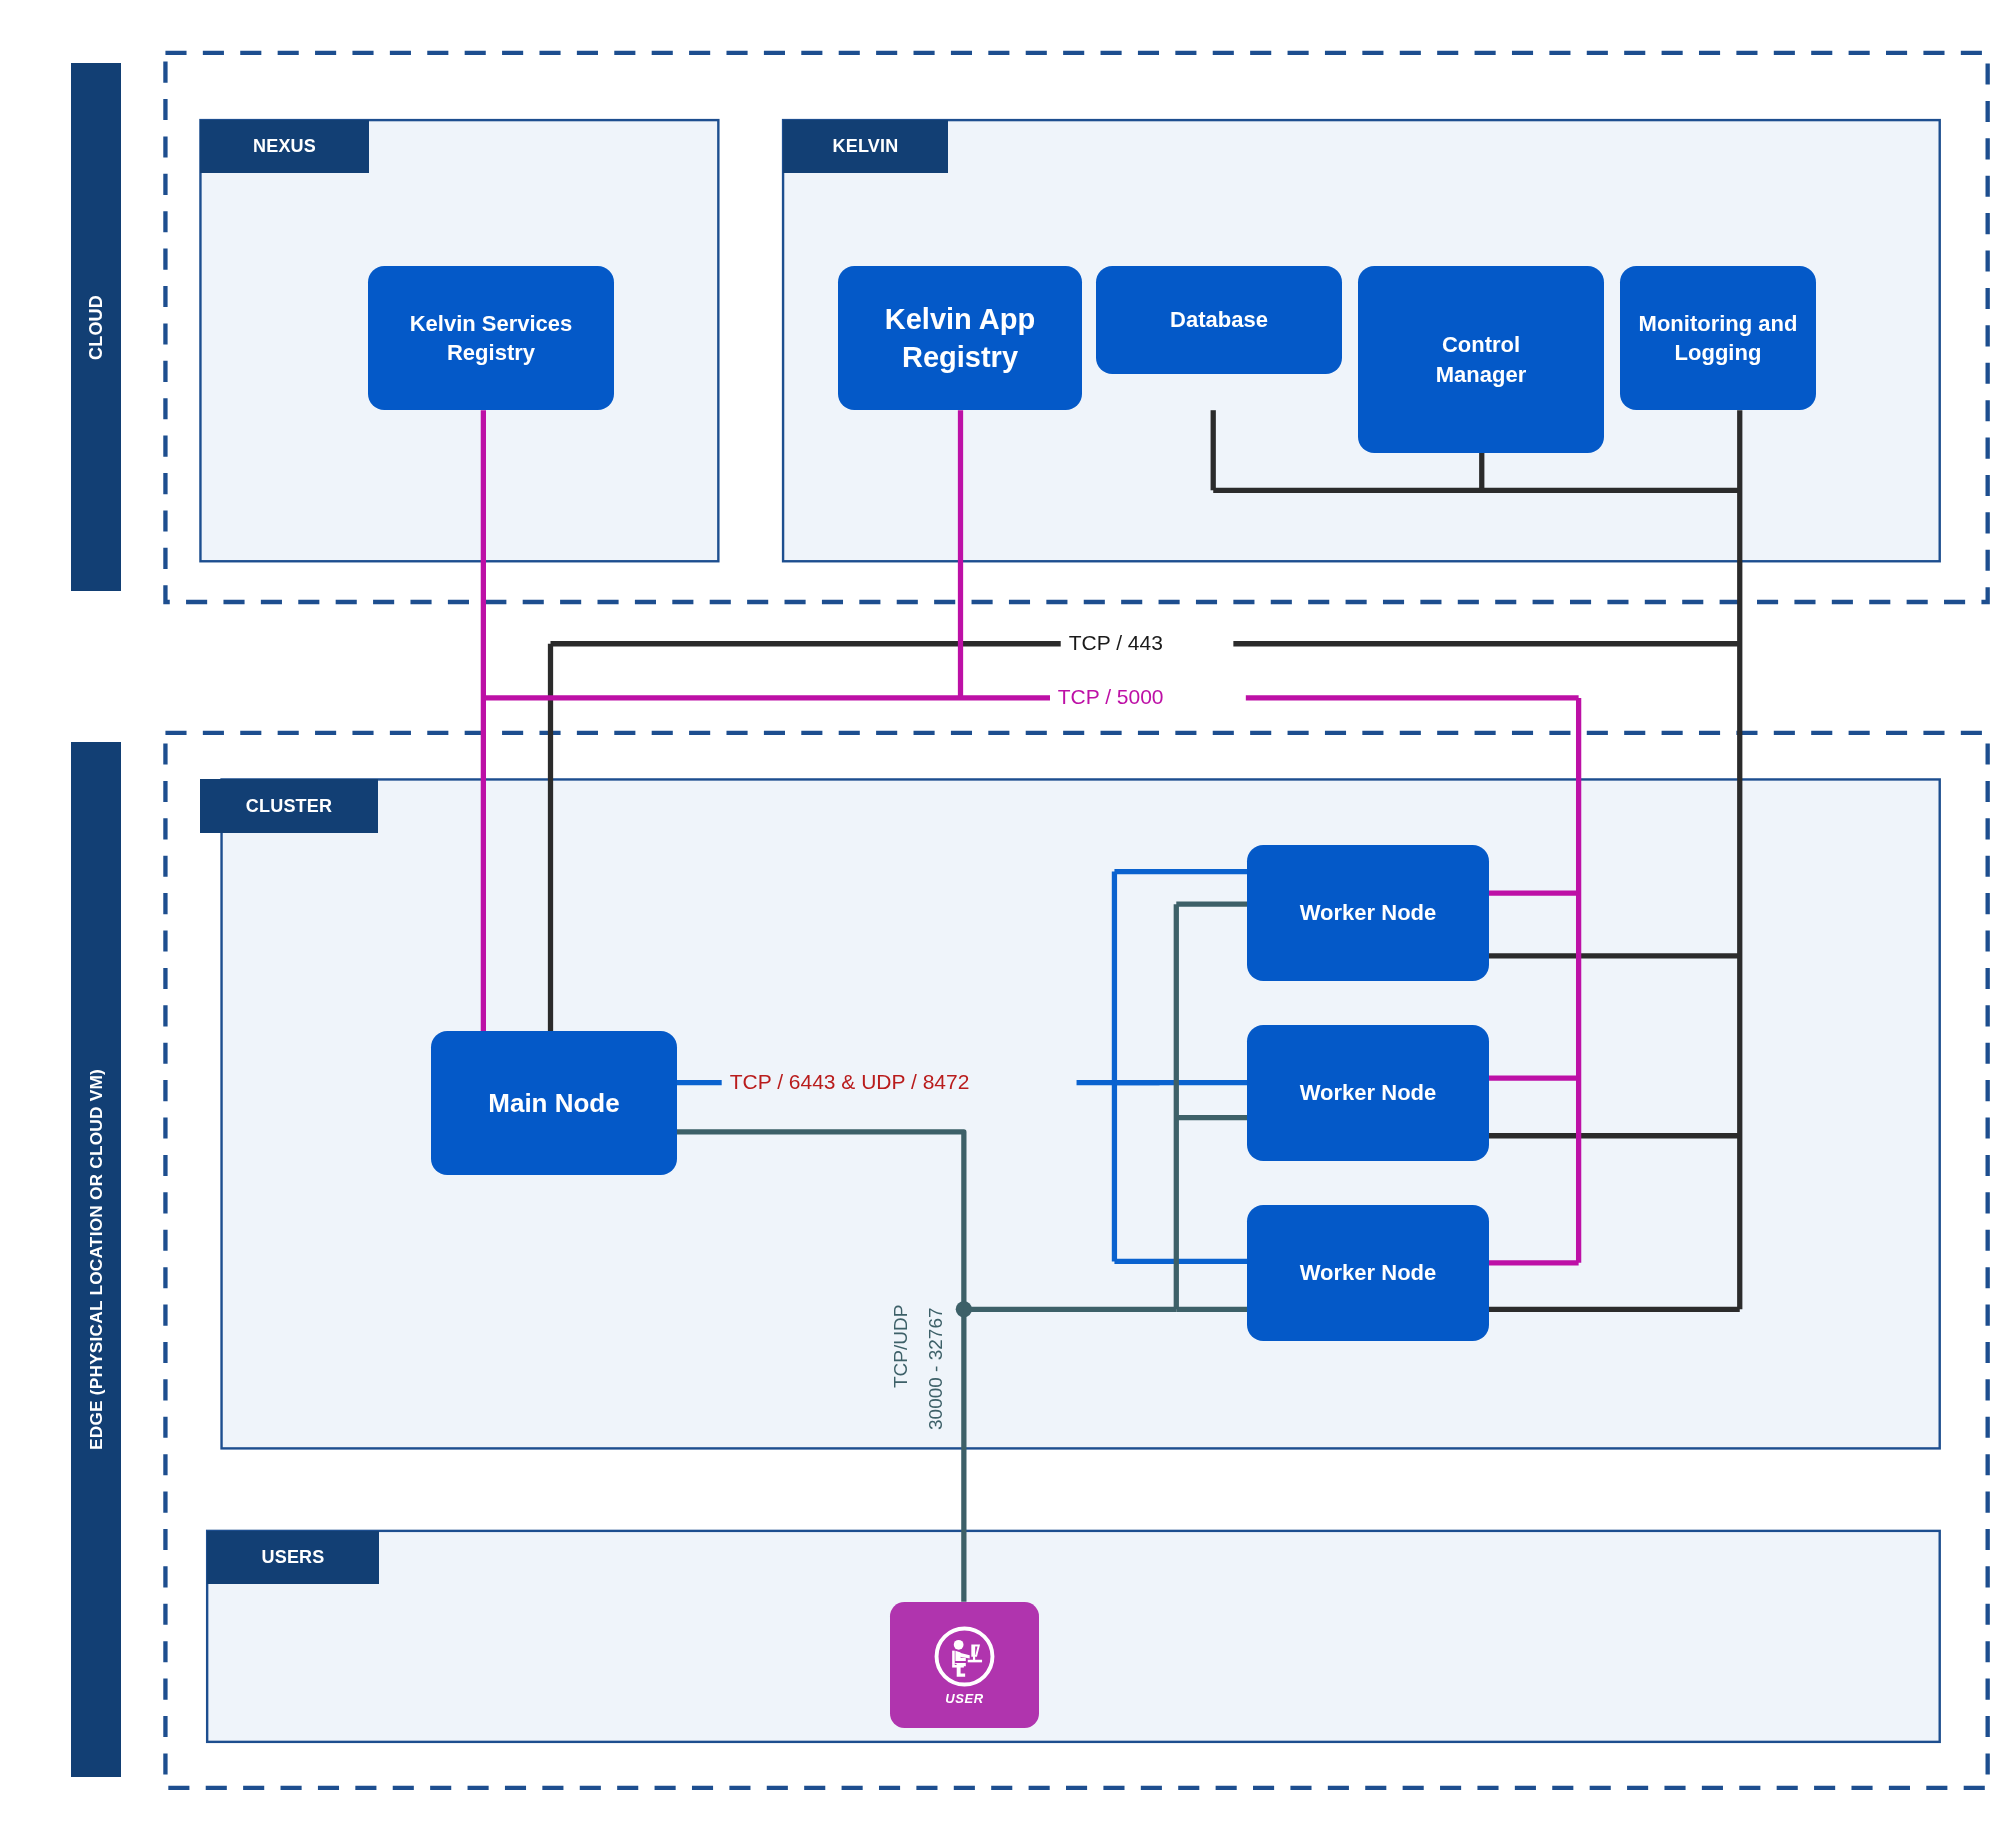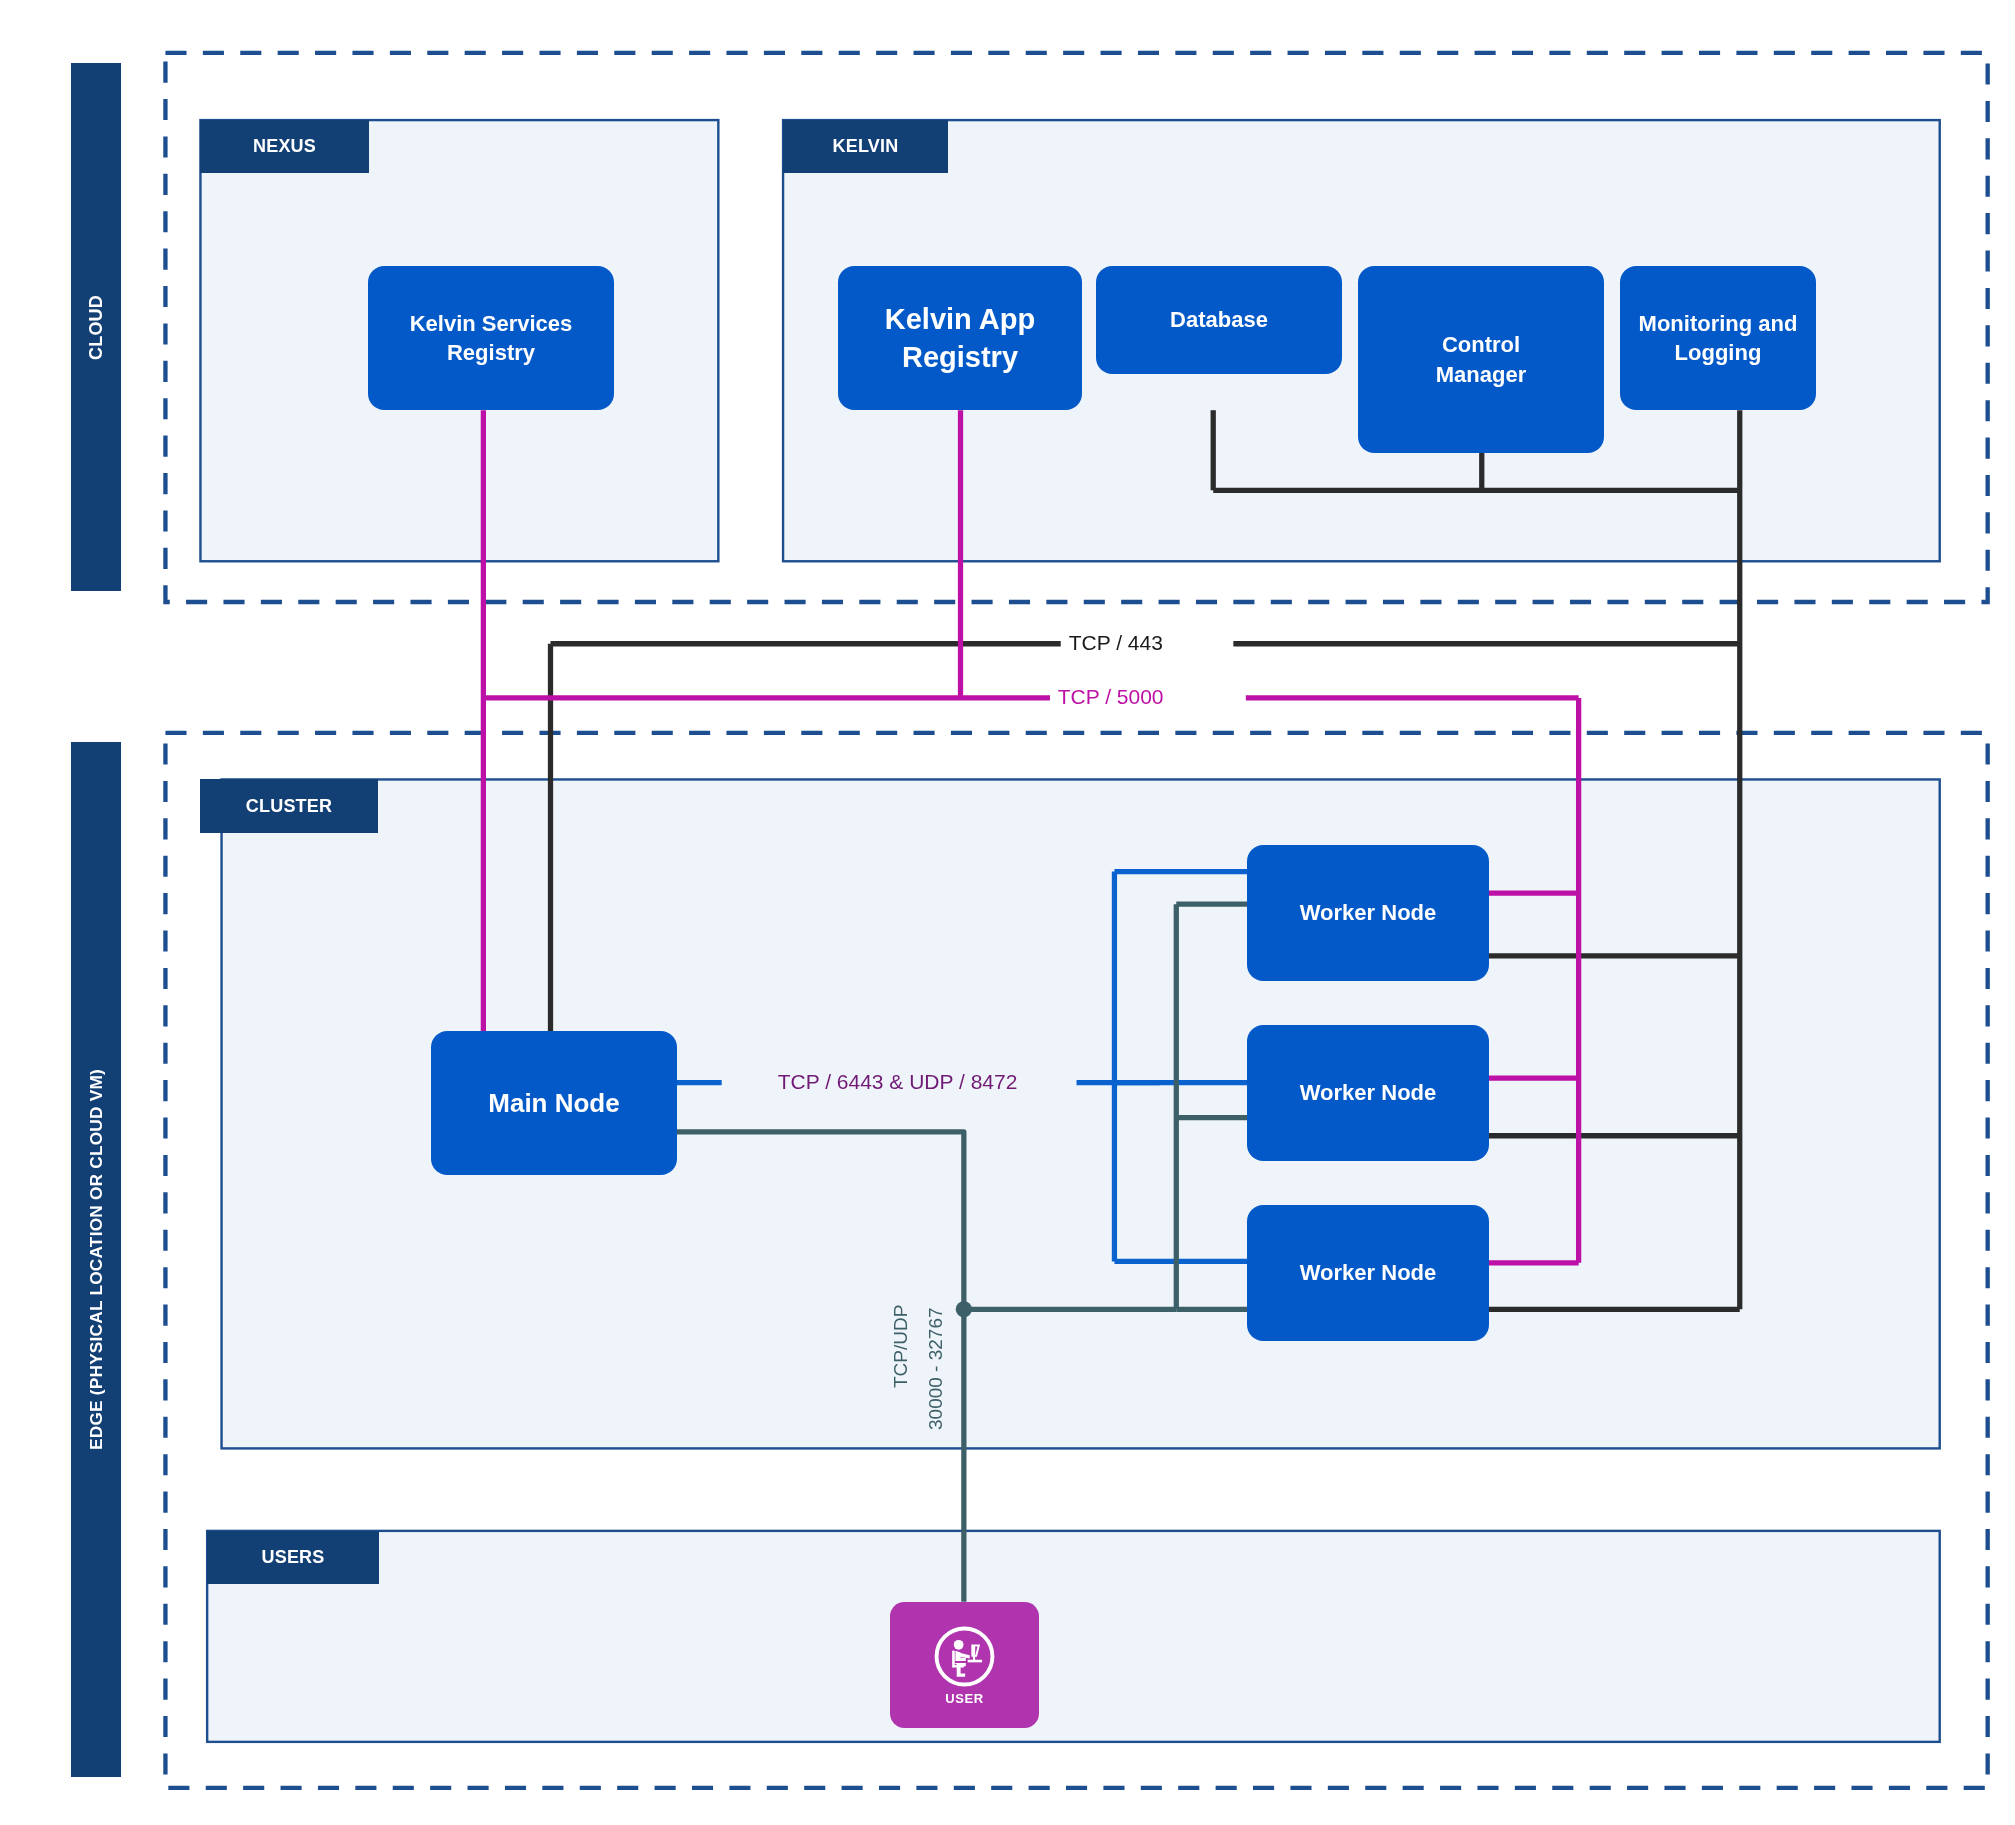--- a/index.html
+++ b/index.html
@@ -175,21 +175,21 @@
   </div>
 
   <div class="node" style="left:1247px;top:1025px;width:242px;height:136px;font-size:22px;">
     <div>Worker Node</div>
   </div>
 
   <div class="node" style="left:1247px;top:1205px;width:242px;height:136px;font-size:22px;">
     <div>Worker Node</div>
   </div>
 
-  <div class="usertile" style="left:890px;top:1602px;width:149px;height:126px;">
+  <div class="usertile" style="left:890px;top:1602px;width:149px;height:126px;font-style:italic;">
     <svg width="65" height="65" viewBox="0 0 100 100">
       <circle cx="50" cy="50" r="43" fill="none" stroke="#ffffff" stroke-width="6"></circle>
 
       <circle cx="41" cy="32" r="7.5" fill="#ffffff"></circle>
 
       <path d="M36,41 L36,57 L52,57 L52,52 L44,52 L44,44 Z" fill="#ffffff"></path>
       <path d="M41,44 L58,48 L58,53 L41,50 Z" fill="#ffffff"></path>
 
       <rect x="31" y="41" width="4" height="22" fill="#ffffff"></rect>
 
@@ -204,21 +204,21 @@
   </div>
 
   <div class="wirelabel" style="left:1061px;top:632px;color:#1a1a1a;">
     <span>TCP / 443</span>
   </div>
 
   <div class="wirelabel" style="left:1050px;top:686px;color:#bd10a6;">
     <span>TCP / 5000</span>
   </div>
 
-  <div class="wirelabel onpanel" style="left:722px;top:1071px;color:#701a75;margin-left:48px;">
+  <div class="wirelabel onpanel" style="left:722px;top:1071px;color:#b91c1c;">
     <span>TCP / 6443 &amp; UDP / 8472</span>
   </div>
 
   <div class="vlabel" style="left:891px;top:1388px;">
     <span>TCP/UDP</span>
   </div>
 
   <div class="vlabel" style="left:926px;top:1430px;">
     <span>30000 - 32767</span>
   </div>

